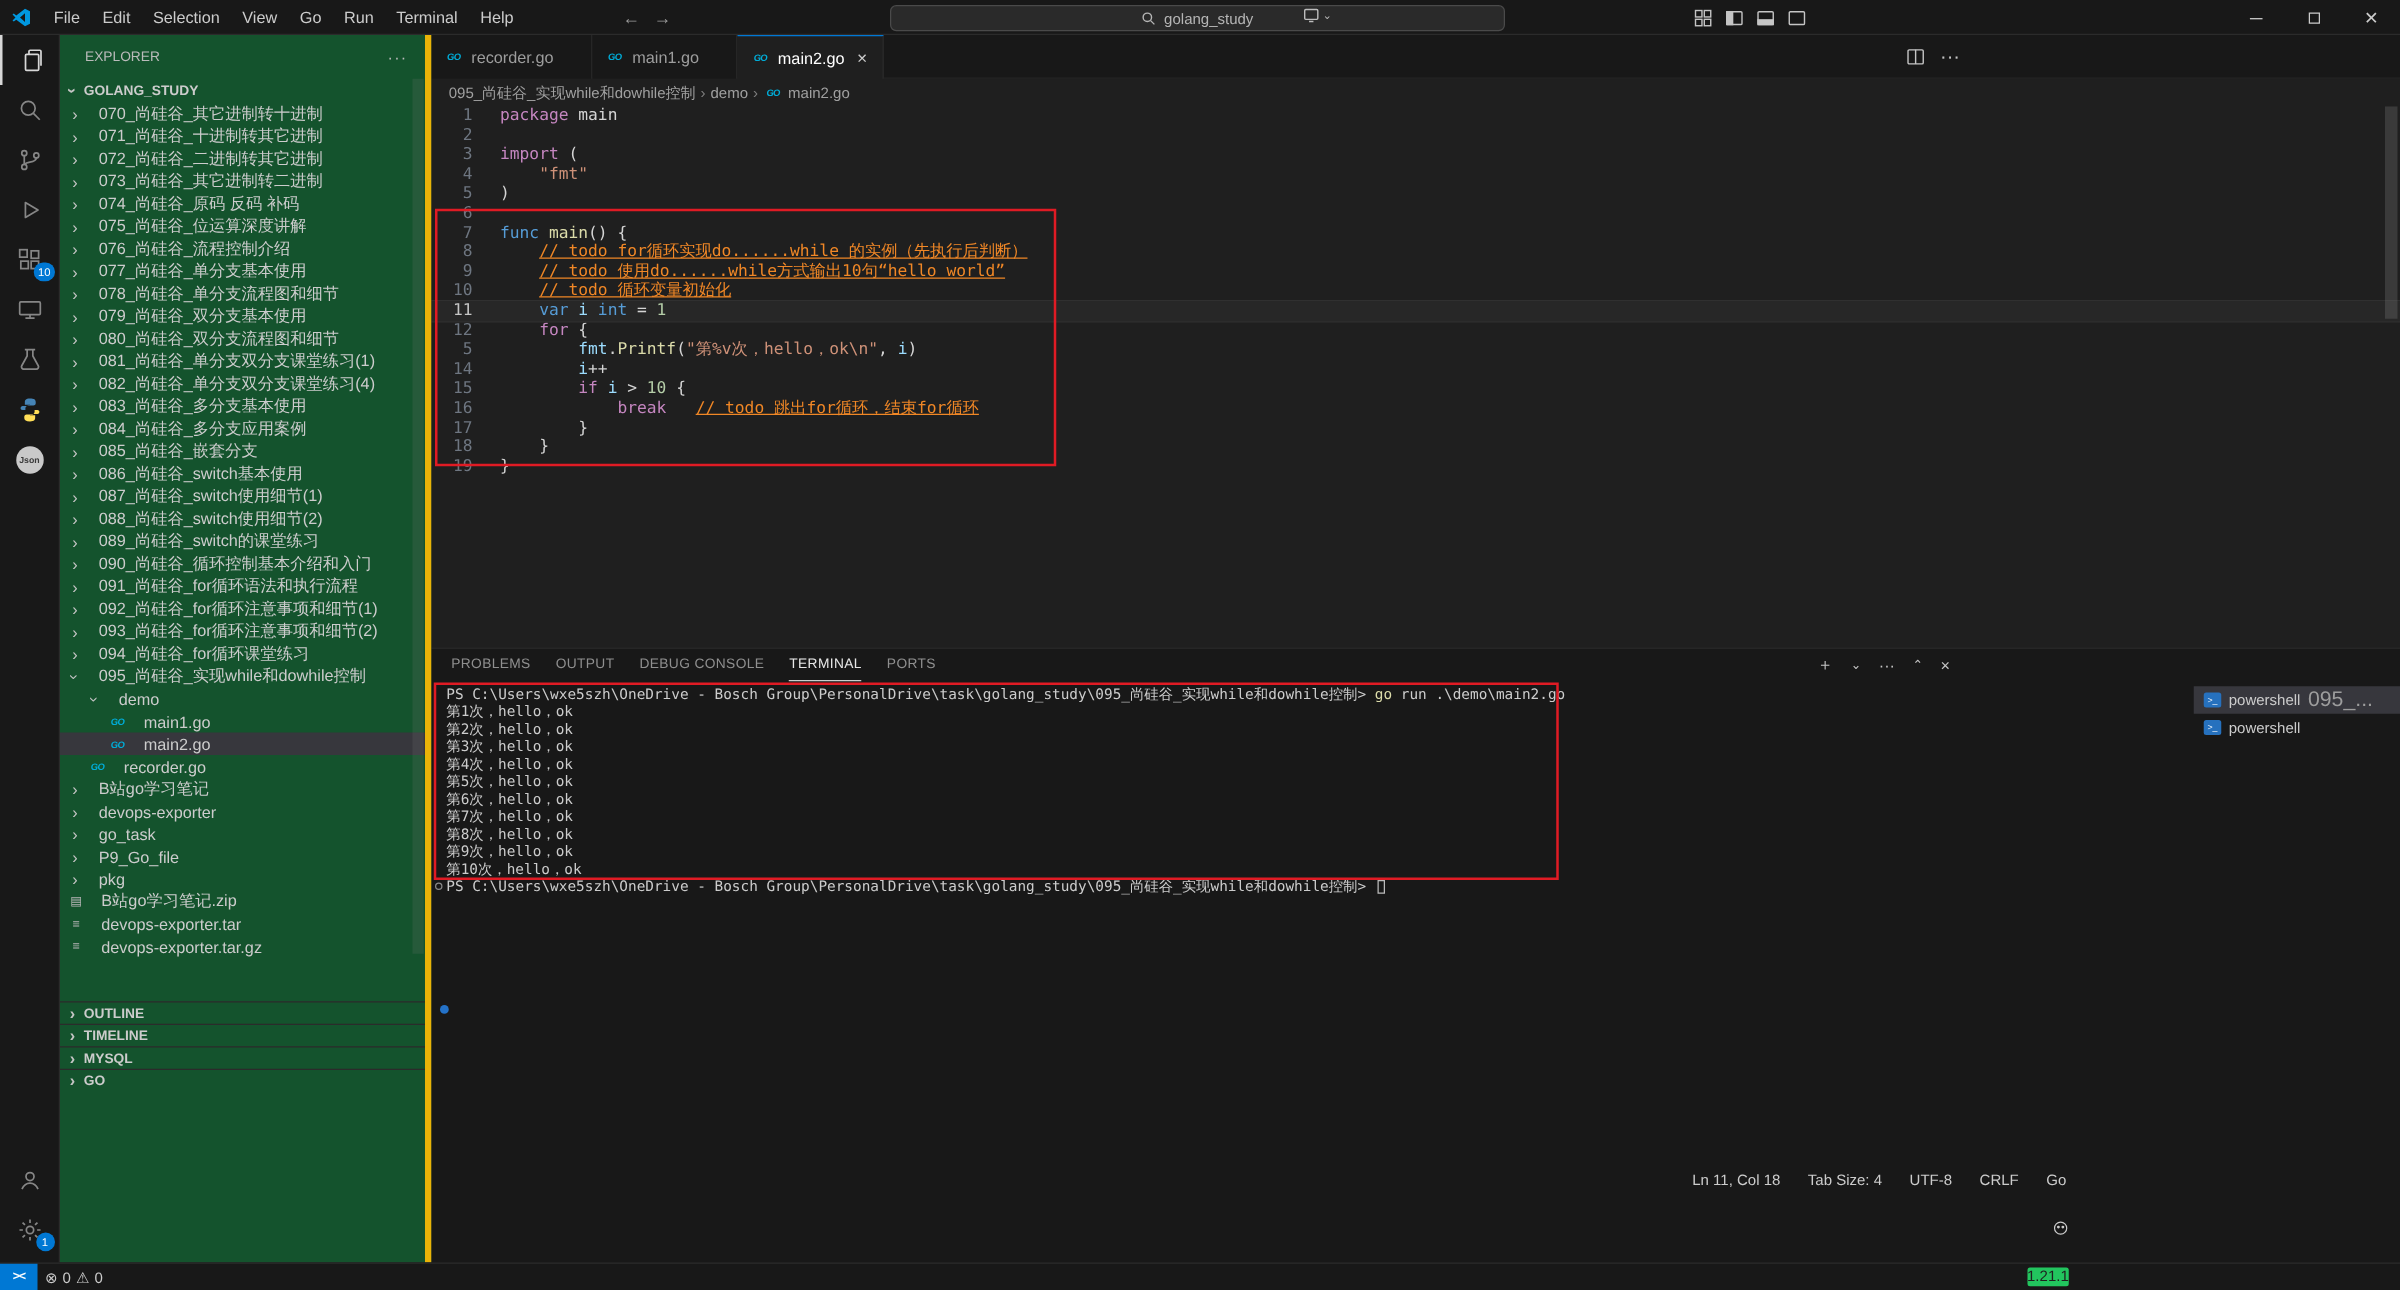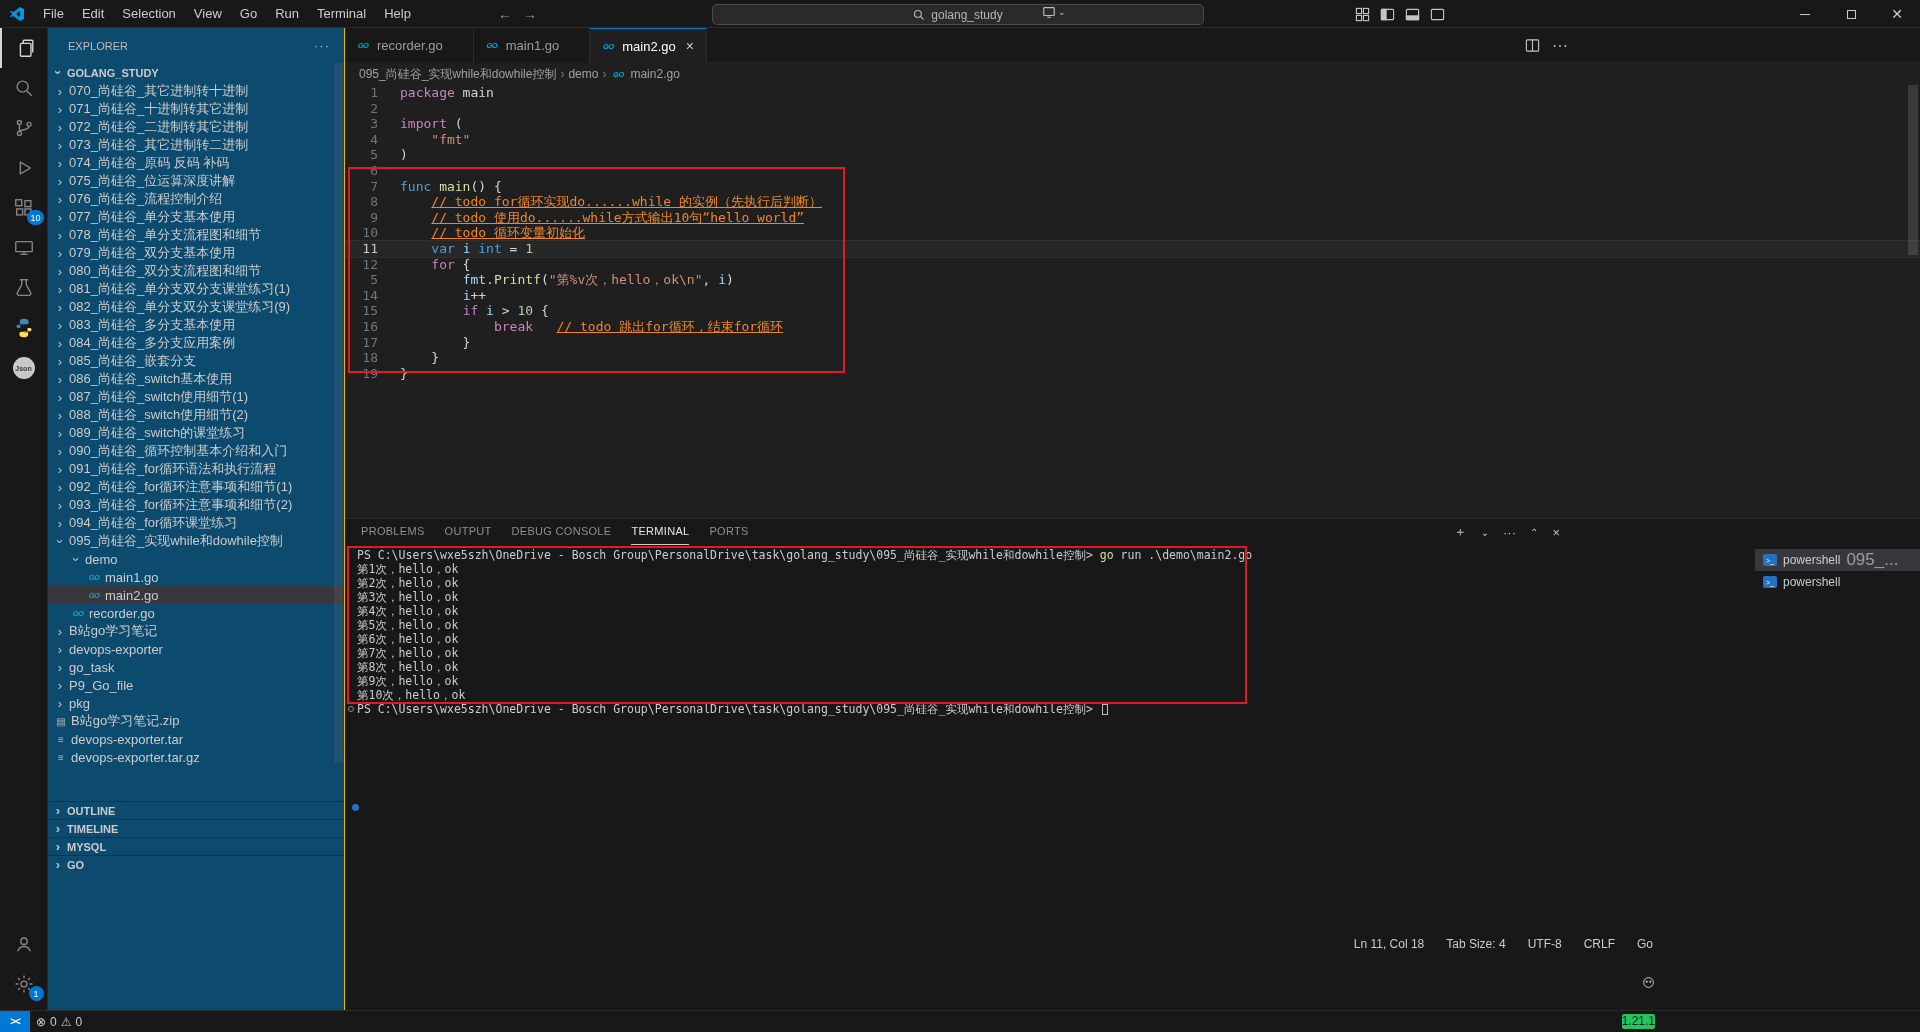--- a/index.html
+++ b/index.html
@@ -29,29 +29,29 @@
     border-right:1px solid #2b2b2b;display:flex;flex-direction:column;align-items:center;z-index:20;}
   .act-item{position:relative;width:48px;height:40px;display:flex;align-items:center;justify-content:center;color:#868686;}
   .act-item.active{color:#d7d7d7;border-left:2px solid #d7d7d7;}
   .act-spacer{flex:1;}
   .act-badge{position:absolute;right:4px;bottom:3px;background:#0078d4;color:#fff;border-radius:9px;
     font-size:9px;min-width:15px;height:15px;padding:0 3px;display:flex;align-items:center;justify-content:center;}
   .json-circle{width:22px;height:22px;border-radius:50%;background:#c9c9c9;color:#3a3a3a;display:flex;
     align-items:center;justify-content:center;font-size:7px;font-weight:bold;}
 
   
-  .sidebar{position:absolute;top:28px;left:48px;width:297px;height:982px;background:#0c4a6e;
-    border-right:1px solid #eab308;overflow:hidden;z-index:10;}
+  .sidebar{position:absolute;top:28px;left:48px;width:297px;height:982px;background:#14532d;
+    border-right:5px solid #eab308;overflow:hidden;z-index:10;}
   .sidebar-title{height:35px;display:flex;align-items:center;justify-content:space-between;
     padding:0 14px 0 20px;font-size:11px;color:#bbbbbb;}
   .sidebar-more{color:#bbb;font-size:13px;letter-spacing:1px;}
   .section-head{height:19px;display:flex;align-items:center;font-size:11px;font-weight:bold;color:#cccccc;padding-left:4px;}
   .tree-row{height:18px;display:flex;align-items:center;font-size:13px;color:#cccccc;white-space:nowrap;cursor:default;}
   .tree-row.selected{background:#37373d;}
-  .tree-label{margin-left:3px;}
+  .tree-label{margin-left:13px;}
   .chev{display:inline-block;width:12px;text-align:center;font-size:13px;color:#c5c5c5;line-height:1;}
   .chev.down{transform:rotate(90deg);}
   .goicon{display:inline-flex;align-items:center;justify-content:center;width:16px;height:11px;
     font-size:7.5px;font-weight:bold;font-style:italic;color:#00acd7;letter-spacing:-0.5px;flex:none;}
   .ficon{display:inline-block;width:14px;text-align:center;font-size:10px;color:#b5b5b5;}
   .side-sections{position:absolute;left:0;right:0;top:773px;}
   .side-section{height:18px;display:flex;align-items:center;border-top:1px solid #2b2b2b;
     font-size:11px;font-weight:bold;color:#cccccc;padding-left:4px;}
   .sb-scroll{position:absolute;right:1px;top:35px;width:9px;height:700px;background:rgba(121,121,121,0.18);}
 
@@ -311,21 +311,21 @@
         <div class="tree-row" style="padding-left: 6px;">
           <span class="chev">›</span>
           <span class="tree-label">080_尚硅谷_双分支流程图和细节</span>
         </div>
         <div class="tree-row" style="padding-left: 6px;">
           <span class="chev">›</span>
           <span class="tree-label">081_尚硅谷_单分支双分支课堂练习(1)</span>
         </div>
         <div class="tree-row" style="padding-left: 6px;">
           <span class="chev">›</span>
-          <span class="tree-label">082_尚硅谷_单分支双分支课堂练习(9)</span>
+          <span class="tree-label">082_尚硅谷_单分支双分支课堂练习(4)</span>
         </div>
         <div class="tree-row" style="padding-left: 6px;">
           <span class="chev">›</span>
           <span class="tree-label">083_尚硅谷_多分支基本使用</span>
         </div>
         <div class="tree-row" style="padding-left: 6px;">
           <span class="chev">›</span>
           <span class="tree-label">084_尚硅谷_多分支应用案例</span>
         </div>
         <div class="tree-row" style="padding-left: 6px;">

